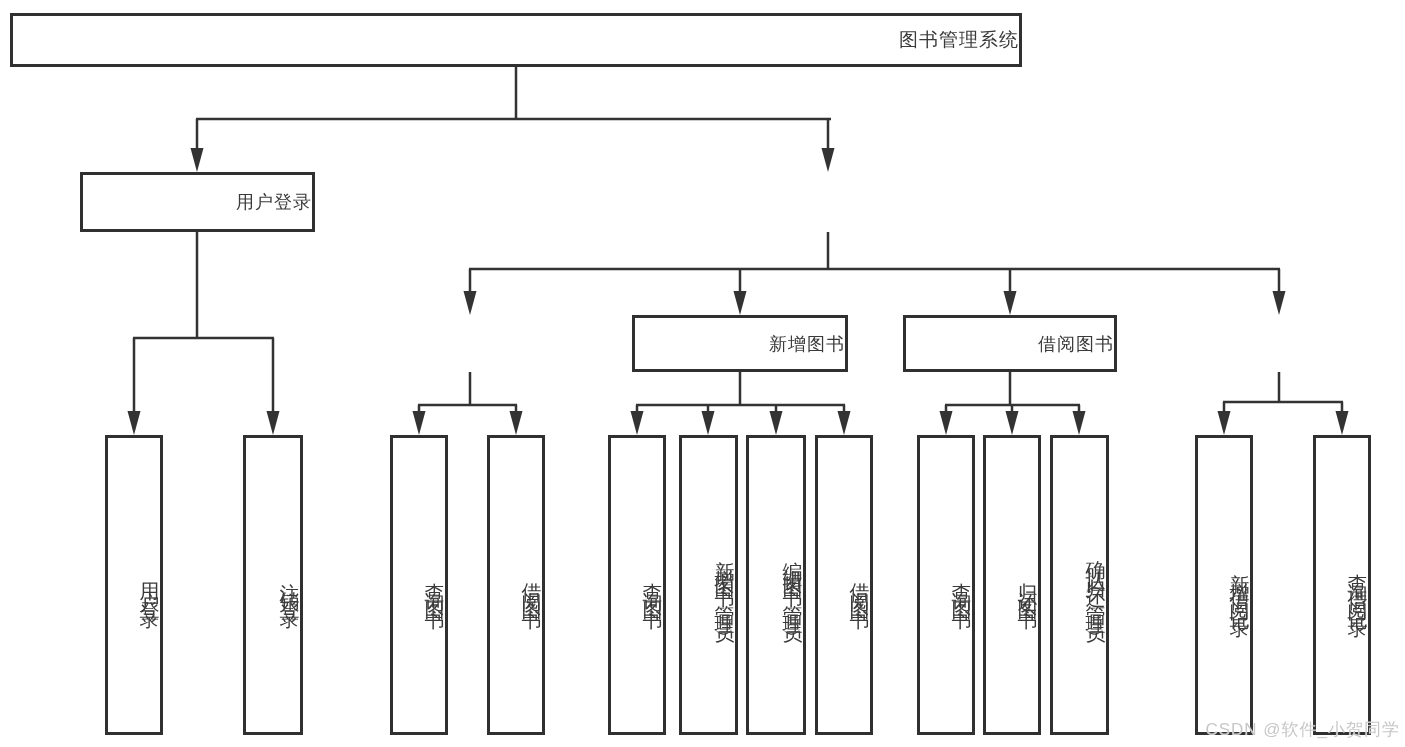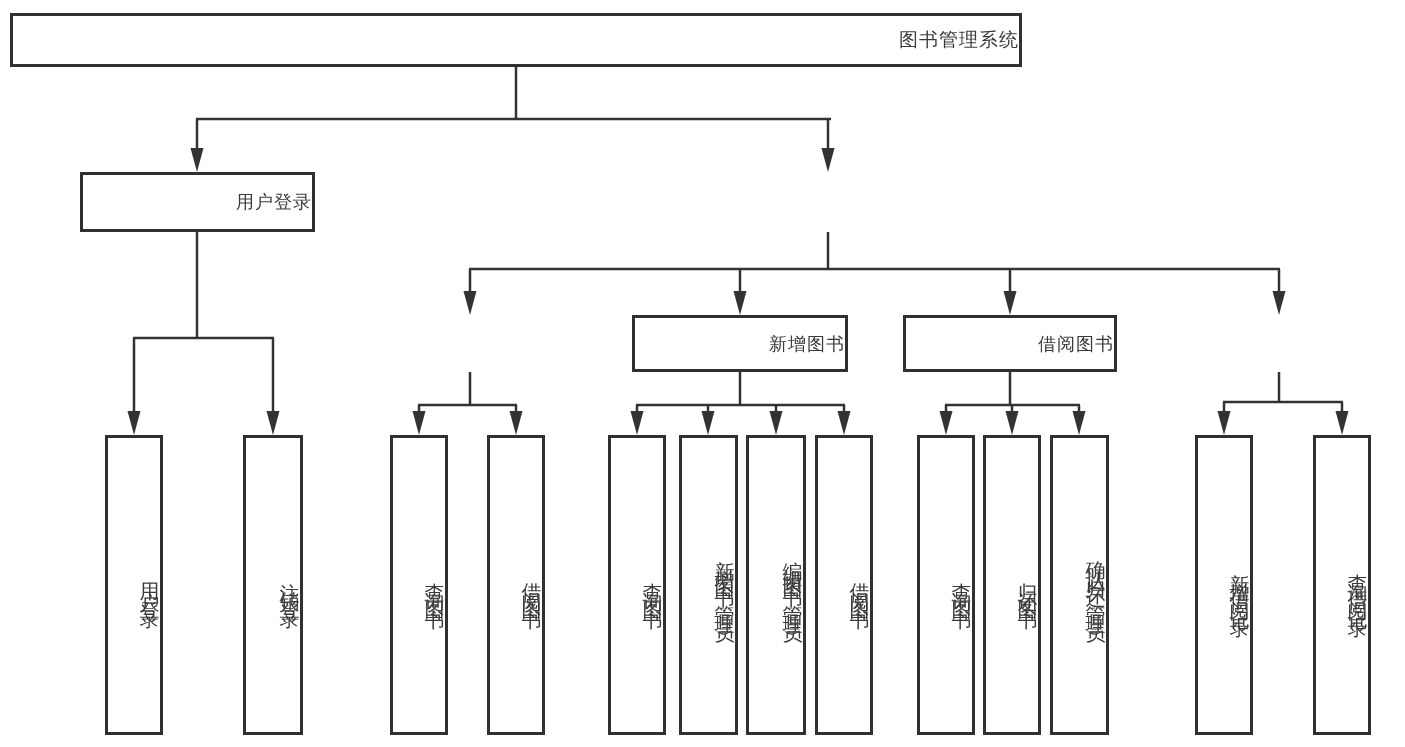--- a/index.html
+++ b/index.html
@@ -132,13 +132,14 @@
     <span>确认归还（管理员）</span>
   </div>
 
   <div class="node v" style="left:1195px;top:435px;width:58px;height:300px">
     <span>新增借阅记录</span>
   </div>
   <div class="node v" style="left:1313px;top:435px;width:58px;height:300px">
     <span>查询借阅记录</span>
   </div>
 
+  <div class="watermark">CSDN @软件_小贺同学</div>
 </div>
 
 </body></html>

